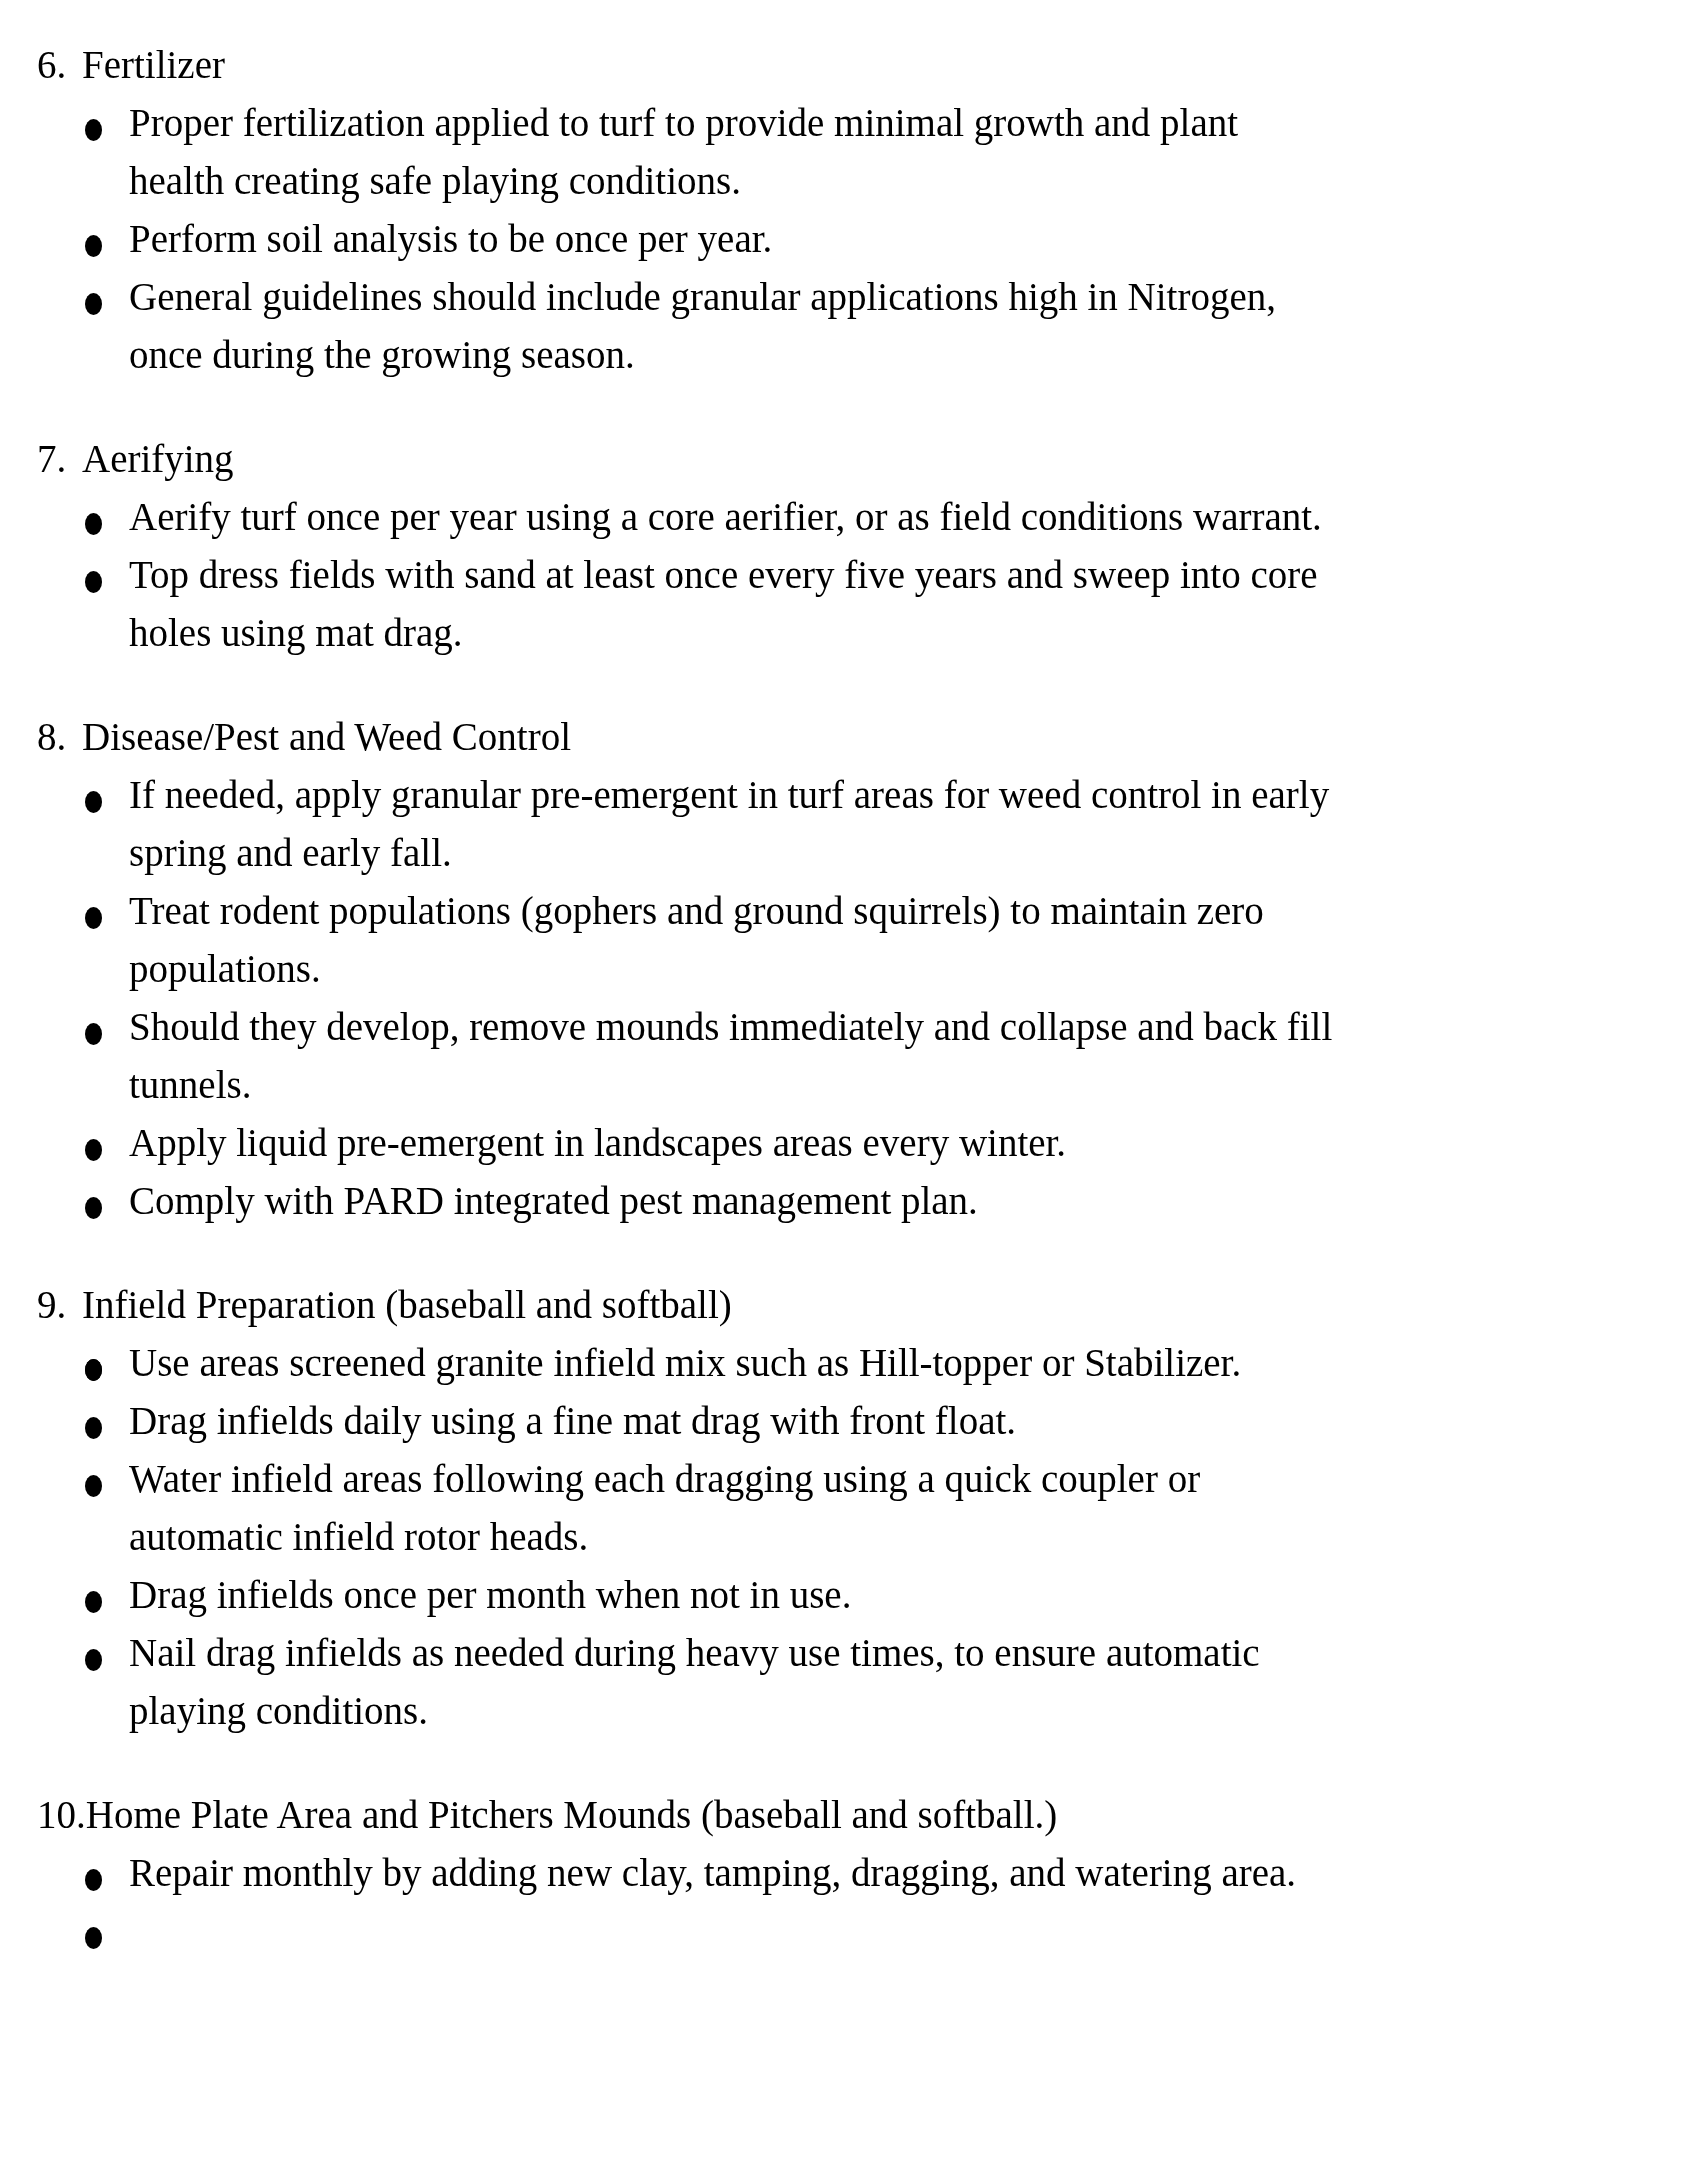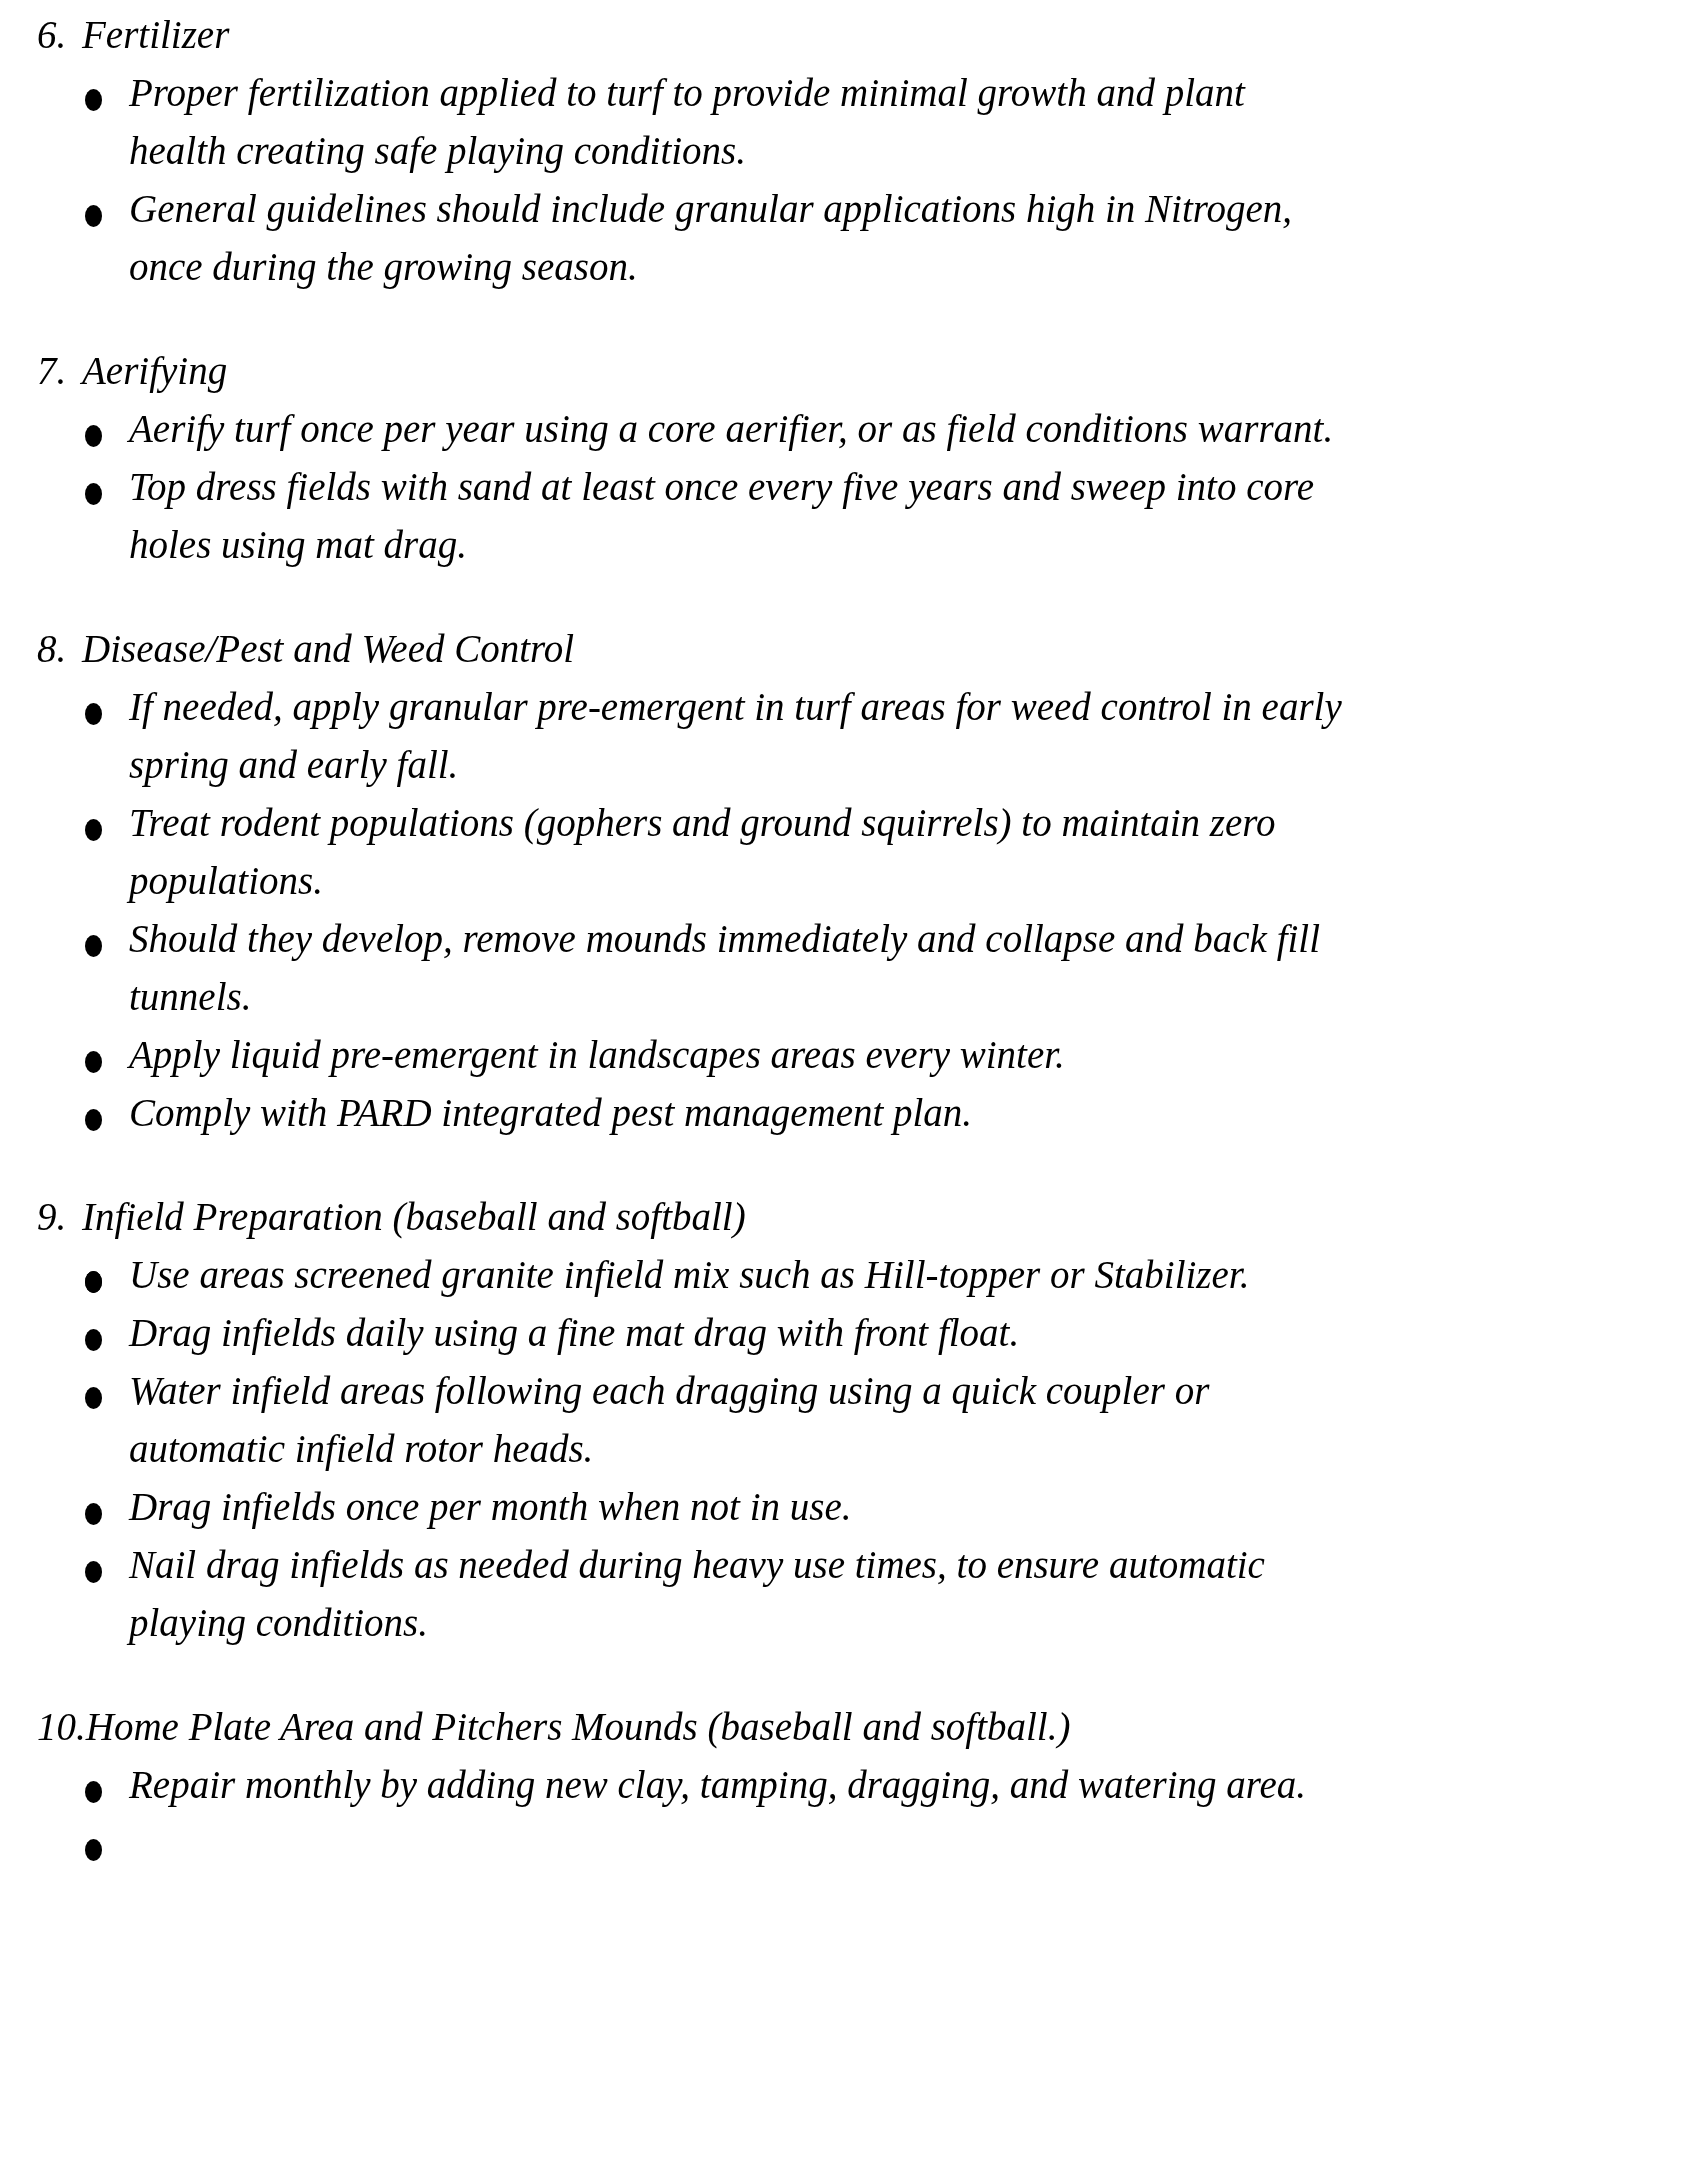--- a/index.html
+++ b/index.html
@@ -10,25 +10,24 @@
     width: 1700px;
     height: 2161px;
     background: #ffffff;
     color: #000000;
     font-family: "Liberation Serif", "DejaVu Serif", serif;
     font-size: 39px;
     line-height: 58px;
     overflow: hidden;
   }
   .page {
-    padding-top: 6px;
+    padding-top: 36px;
     box-sizing: border-box;
     width: 1700px;
     height: 1934px;
-    font-style: italic;
   }
   .section + .section {
     margin-top: 46px;
   }
   .section-heading {
     padding-left: 37px;
   }
   .num {
     display: inline-block;
     min-width: 45px;
@@ -58,20 +57,21 @@
 </style>
 </head>
 <body>
 
 <div class="page" id="doc-page">
     <div class="section">
       <div class="section-heading"><span class="num">6.</span><span class="title">Fertilizer</span></div>
       <ul class="bullets">
         <li class="bullet"><span class="dot"></span><span class="text">Proper fertilization applied to turf to provide minimal growth and plant
 health creating safe playing conditions.</span></li>
+        <li class="bullet"><span class="dot"></span><span class="text">Perform soil analysis to be once per year.</span></li>
         <li class="bullet"><span class="dot"></span><span class="text">General guidelines should include granular applications high in Nitrogen,
 once during the growing season.</span></li>
       </ul>
     </div>
     <div class="section">
       <div class="section-heading"><span class="num">7.</span><span class="title">Aerifying</span></div>
       <ul class="bullets">
         <li class="bullet"><span class="dot"></span><span class="text">Aerify turf once per year using a core aerifier, or as field conditions warrant.</span></li>
         <li class="bullet"><span class="dot"></span><span class="text">Top dress fields with sand at least once every five years and sweep into core
 holes using mat drag.</span></li>

